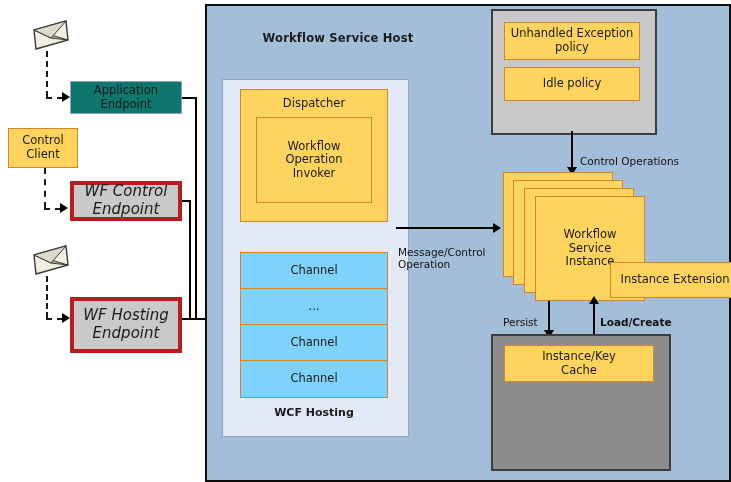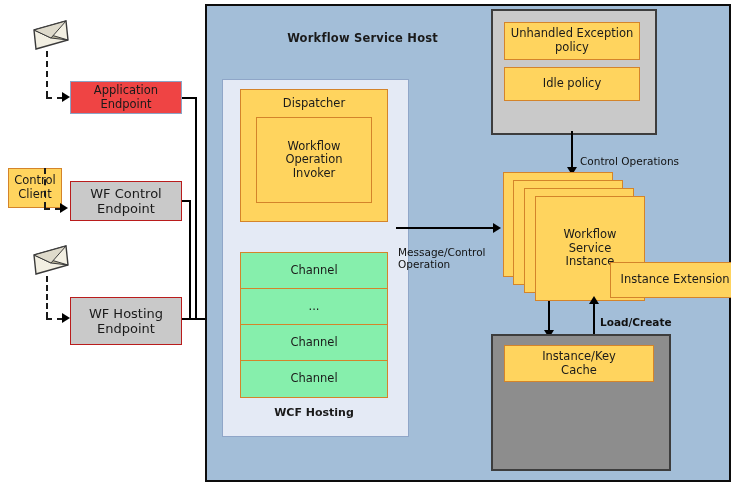--- a/index.html
+++ b/index.html
@@ -19,24 +19,24 @@
 
   .grey-panel{background:#c9c9c9;border:2px solid #3d3d3d;}
   .grey-panel-dark{background:#8d8d8d;border:2px solid #3d3d3d;}
   .panel-title{font-weight:bold;font-size:11px;}
 
   
   .orange{background:#ffd45e;border:1px solid #d4842a;font-size:11.5px;}
   .orange-soft{background:#fcd885;border:1px solid #d4842a;font-size:11.5px;}
   .orange-top{background:#ffd45e;border:1px solid #d4842a;font-size:11.5px;
               align-items:flex-start;padding-top:7px;}
-  .blue-ep{background:#ef4444;border:1px solid #8ba4c6;font-size:11.5px;}
-  .grey-ep{background:#c9c9c9;border:1px solid #b91c1c;font-size:13px;}
+  .blue-ep{background:#0f766e;border:1px solid #8ba4c6;font-size:11.5px;}
+  .grey-ep{background:#c9c9c9;border:4px solid #b91c1c;font-size:15px;font-style:italic;}
 
-  .channel{background:#86efac;border:1px solid #d4842a;font-size:11.5px;}
+  .channel{background:#7dd3fc;border:1px solid #d4842a;font-size:11.5px;}
   .channel + .channel{border-top:none;}
 
   
   .ln{position:absolute;background:#000;}
   .hln{height:1.6px;}
   .vln{width:1.6px;}
   .dash-v{position:absolute;width:0;border-left:2px dashed #1a1a1a;}
   .dash-h{position:absolute;height:0;border-top:2px dashed #1a1a1a;}
   .arrow{position:absolute;width:0;height:0;}
   .arrow-r{border-top:5px solid transparent;border-bottom:5px solid transparent;
@@ -67,55 +67,55 @@
 
   <svg class="env" style="left:28px;top:243px;" width="44" height="34" viewBox="0 0 44 34">
     <polygon points="6,12 38,3 40,22 8,31" fill="#f2efe2" stroke="#3a3a3a" stroke-width="1.4"></polygon>
     <polygon points="6,12 23,20 40,22" fill="#b9b49a" stroke="#3a3a3a" stroke-width="1"></polygon>
     <polygon points="6,12 38,3 23,20" fill="#dedacb" stroke="#3a3a3a" stroke-width="1"></polygon>
   </svg>
   <div class="dash-v" style="left:46px;top:276px;height:42px;"></div>
   <div class="dash-h" style="left:46px;top:318px;width:17px;"></div>
   <div class="arrow arrow-r" style="left:62px;top:313px;"></div>
 
-  <div class="box orange" style="left:8px;top:128px;width:54px;height:40px;margin-top:40px;">
+  <div class="box orange" style="left:8px;top:128px;width:70px;height:40px;">
     <span style="white-space:pre-line;">Control
 Client</span>
   </div>
   <div class="dash-v" style="left:44px;top:168px;height:40px;"></div>
   <div class="dash-h" style="left:44px;top:208px;width:17px;"></div>
   <div class="arrow arrow-r" style="left:60px;top:203px;"></div>
 
   <div class="box blue-ep" style="left:70px;top:81px;width:112px;height:33px;">
     <span style="white-space:pre-line;">Application
 Endpoint</span>
   </div>
 
   <div class="box grey-ep" style="left:70px;top:181px;width:112px;height:40px;">
     <span style="white-space:pre-line;">WF Control
 Endpoint</span>
   </div>
 
-  <div class="box grey-ep" style="left:70px;top:297px;width:112px;height:48px;">
+  <div class="box grey-ep" style="left:70px;top:297px;width:112px;height:56px;">
     <span style="white-space:pre-line;">WF Hosting
 Endpoint</span>
   </div>
 
   <div class="ln hln" style="left:182px;top:97px;width:15px;"></div>
   <div class="ln vln" style="left:195.4px;top:97px;height:221px;"></div>
 
   <div class="ln hln" style="left:182px;top:200px;width:9px;"></div>
   <div class="ln vln" style="left:189.4px;top:200px;height:118px;"></div>
 
   <div class="ln hln" style="left:182px;top:318px;width:38px;"></div>
   <div class="arrow arrow-r" style="left:219px;top:313.5px;"></div>
 
   <div class="host-container" style="position:absolute;left:205px;top:4px;width:522px;height:474px;"></div>
 
-  <div class="box host-title" style="left:238px;top:31px;width:200px;height:16px;justify-content:flex-end;">
+  <div class="box host-title" style="left:238px;top:31px;width:200px;height:16px;justify-content:center;">
     <span>Workflow Service Host</span>
   </div>
 
   <div class="wcf-runtime" style="position:absolute;left:222px;top:79px;width:185px;height:356px;"></div>
 
   <div class="box orange-soft orange-top" style="left:240px;top:89px;width:148px;height:133px;">
     <span>Dispatcher</span>
   </div>
   <div class="box orange" style="left:256px;top:117px;width:116px;height:86px;">
     <span style="white-space:pre-line;">Workflow
@@ -170,20 +170,23 @@
     <span>Message/Control
 Operation</span>
   </div>
 
   <div class="box orange" style="left:610px;top:262px;width:130px;height:36px;">
     <span>Instance Extension</span>
   </div>
 
   <div class="ln vln" style="left:548px;top:301px;height:31px;"></div>
   <div class="arrow arrow-d" style="left:544px;top:330px;"></div>
+  <div class="edge-label" style="left:503px;top:303px;width:60px;">
+    <span>Persist</span>
+  </div>
 
   <div class="ln vln" style="left:593px;top:303px;height:32px;"></div>
   <div class="arrow arrow-u" style="left:589px;top:296px;"></div>
   <div class="edge-label" style="left:600px;top:303px;width:80px;font-weight:bold;">
     <span>Load/Create</span>
   </div>
 
   <div class="grey-panel-dark" style="position:absolute;left:491px;top:334px;width:176px;height:133px;"></div>
   <div class="box orange" style="left:504px;top:345px;width:150px;height:37px;">
     <span style="white-space:pre-line;">Instance/Key

